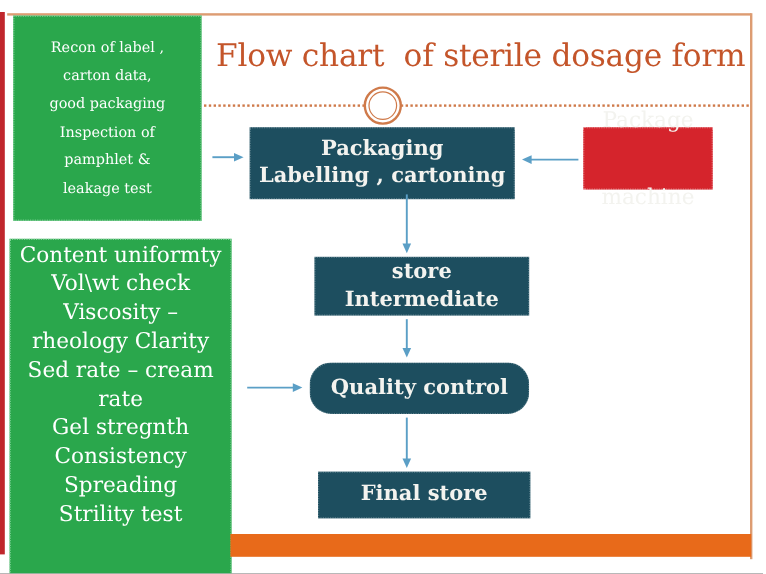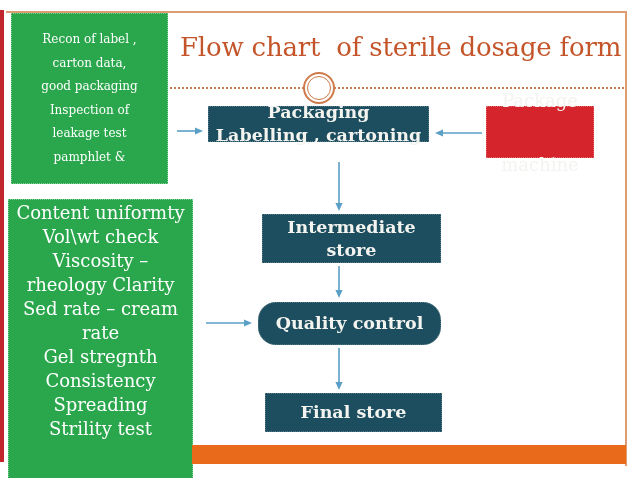--- a/index.html
+++ b/index.html
@@ -36,21 +36,21 @@
   }
   .note-1{left:11px;top:13px;width:157px;height:171px;font-size:12px;line-height:23.5px;padding-top:14px;}
   .note-2{left:8px;top:199px;width:185px;height:284px;font-size:18px;line-height:24px;padding-top:1px;}
   
   .flow-box{
     position:absolute;background:var(--teal);color:#f3f3ef;text-align:center;
     font-weight:bold;font-size:17.5px;line-height:23px;
     display:flex;flex-direction:column;justify-content:center;
     border:1px dotted rgba(255,255,255,0.25);box-sizing:border-box;
   }
-  .box-packaging{left:208px;top:106px;width:221px;height:36px;}
+  .box-packaging{left:208px;top:106px;width:221px;height:60px;}
   .box-intermediate{left:262px;top:214px;width:179px;height:49px;}
   .box-quality{left:258px;top:302px;width:183px;height:43px;border-radius:18px;}
   .box-final{left:265px;top:393px;width:177px;height:39px;}
   .box-machine{
     left:486px;top:106px;width:108px;height:52px;
     background:var(--red);font-weight:normal;font-size:18px;line-height:25px;
     border:1px dotted rgba(255,255,255,0.3);
     gap:39px;
   }
   
@@ -72,22 +72,22 @@
   <div class="divider"></div>
   <div class="ornament">
     <div class="ring"></div>
   </div>
 
   <div class="note note-1">
       <div>Recon of label ,</div>
       <div>carton data,</div>
       <div>good packaging</div>
       <div>Inspection of</div>
+      <div>pamphlet &amp;</div>
       <div>leakage test</div>
-      <div>pamphlet &amp;</div>
     </div>
 
   <div class="note note-2">
       <div>Content uniformty</div>
       <div>Vol\wt check</div>
       <div>Viscosity –</div>
       <div>rheology Clarity</div>
       <div>Sed rate – cream</div>
       <div>rate</div>
       <div>Gel stregnth</div>
@@ -95,22 +95,22 @@
       <div>Spreading</div>
       <div>Strility test</div>
     </div>
 
   <div class="flow-box box-packaging">
       <div>Packaging</div>
       <div>Labelling , cartoning</div>
     </div>
 
   <div class="flow-box box-intermediate">
+      <div>store</div>
       <div>Intermediate</div>
-      <div>store</div>
     </div>
 
   <div class="flow-box box-quality">
       <div>Quality control</div>
     </div>
 
   <div class="flow-box box-final">
       <div>Final store</div>
     </div>
 

